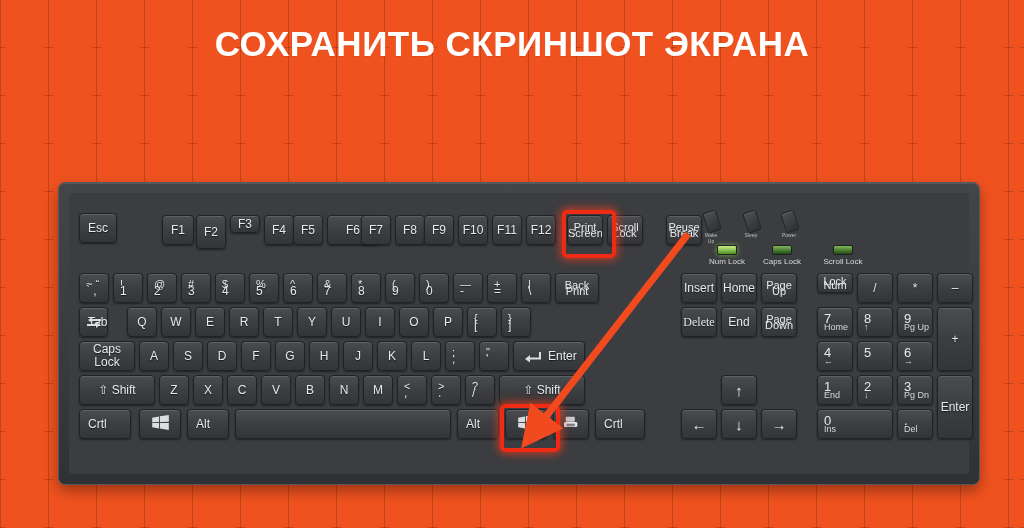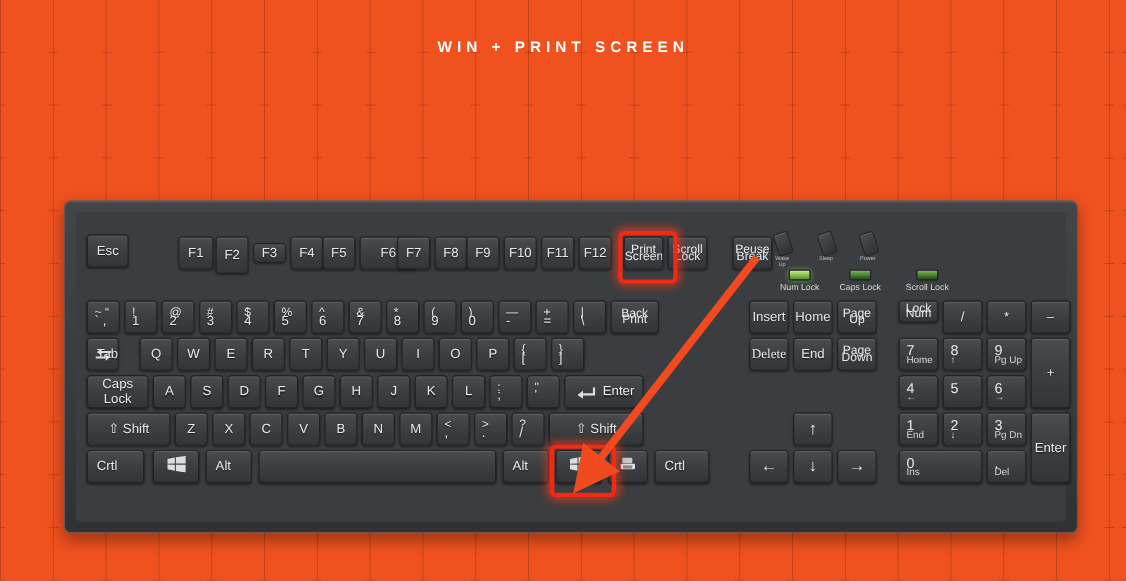--- a/index.html
+++ b/index.html
@@ -96,35 +96,35 @@
   .led.on{background:linear-gradient(180deg,#c9f08a,#4f8f22);box-shadow:0 0 5px rgba(150,230,80,.65);}
   .led.dim{background:linear-gradient(180deg,#7fb85a,#1f4a12);}
   .ledlbl{position:absolute;font-size:8px;color:#d9dadb;text-align:center;width:60px;}
 </style>
 </head>
 <body>
 
 <div id="bg-pattern"></div>
 
 <div id="title-block">
-  <div id="page-subtitle">WIN + PRINT SCREEN</div>
+  <div id="page-title">СОХРАНИТЬ СКРИНШОТ ЭКРАНА</div>
 </div>
 
 <div id="keyboard">
   <div id="key-deck">
       <div class="key" style="left: 10px; top: 20px; width: 38px; height: 30px;">
         <span class="lbl">Esc</span>
       </div>
       <div class="key" style="left: 93px; top: 22px; width: 32px; height: 30px;">
         <span class="lbl">F1</span>
       </div>
       <div class="key" style="left: 127px; top: 22px; width: 30px; height: 34px;">
         <span class="lbl">F2</span>
       </div>
-      <div class="key" style="left: 161px; top: 28px; width: 30px; height: 18px;">
+      <div class="key" style="left: 161px; top: 22px; width: 30px; height: 18px;">
         <span class="lbl">F3</span>
       </div>
       <div class="key" style="left: 195px; top: 22px; width: 30px; height: 30px;">
         <span class="lbl">F4</span>
       </div>
       <div class="key" style="left: 224px; top: 22px; width: 30px; height: 30px;">
         <span class="lbl">F5</span>
       </div>
       <div class="key" style="left: 258px; top: 22px; width: 52px; height: 30px;">
         <span class="lbl">F6</span>

